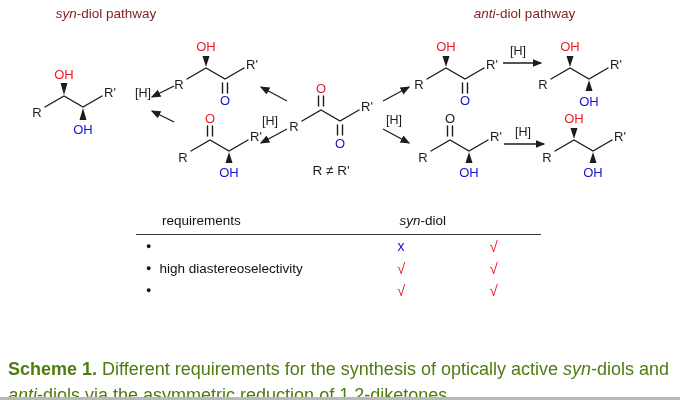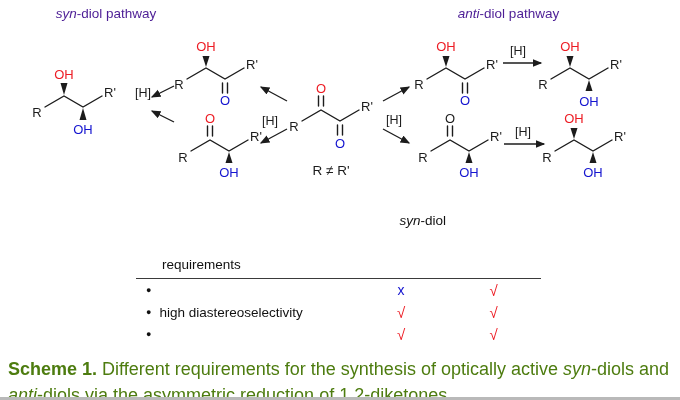--- a/index.html
+++ b/index.html
@@ -1,52 +1,52 @@
 <!DOCTYPE html>
 <html style="--red: #ed1c24; --blue: #1414cf; --ink: #1c1c1c;"><head>
 <meta charset="utf-8">
 <style>
   html,body{margin:0;padding:0;background:#fff;}
   body{
     width:680px;height:400px;position:relative;overflow:hidden;
     font-family:"Liberation Sans",sans-serif;color:var(--ink,#1c1c1c);
   }
-  .pathway-title{position:absolute;top:6px;font-size:13.5px;text-align:center;color:#4c1d95;}
+  .pathway-title{position:absolute;top:6px;font-size:13.5px;text-align:center;color:#7f1d1d;}
   .pathway-title i{font-style:italic;}
   .scheme-svg{position:absolute;left:0;top:0;}
   .scheme-svg text{font-family:"Liberation Sans",sans-serif;font-size:13px;fill:#1c1c1c;}
   .scheme-svg text.t-red{fill:var(--red,#ed1c24);}
   .scheme-svg text.t-blue{fill:var(--blue,#1414cf);}
   .scheme-svg text.t-hyd{font-size:12.5px;}
   .scheme-svg text.t-neq{font-size:13.5px;}
   .bond{stroke:#1c1c1c;stroke-width:1.4;fill:none;stroke-linecap:round;}
   .wedge{fill:#1c1c1c;stroke:none;}
   .arrow{stroke:#1c1c1c;stroke-width:1.3;fill:none;marker-end:url(#ah);}
   .tbl{position:absolute;left:136px;top:213px;width:405px;font-size:13.5px;color:#111;}
   .tbl-header{display:grid;grid-template-columns:220px 90px 95px;padding-bottom:6px;border-bottom:1.4px solid #3a3a3a;}
-  .th-req{padding-left:26px;margin-top:44px;}
+  .th-req{padding-left:26px;}
   .th-c{text-align:right;}
   .th-c i{font-style:italic;}
   .tbl-row{display:grid;grid-template-columns:220px 90px 95px;align-items:center;height:22px;}
   .tbl-row:first-of-type{margin-top:6px;}
   .row-label{padding-left:10px;display:flex;gap:8px;align-items:center;}
   .bullet{font-size:9px;line-height:1;}
   .mark{text-align:center;font-size:15px;}
   .mark-red{color:var(--red,#ed1c24);}
   .mark-blue{color:var(--blue,#1414cf);font-size:14px;}
   .caption{position:absolute;left:8px;top:356px;width:666px;margin:0;font-size:18px;line-height:1.45;color:#4d7c0f;}
   .caption b{font-weight:bold;}
   .caption i{font-style:italic;}
   .page-edge{position:absolute;left:0;bottom:0;width:680px;height:3px;background:#b9b9b9;}
 </style>
 </head>
 <body>
 
 <div class="pathway-title" style="left:36px;width:140px"><i>syn</i><span>-diol pathway</span></div>
-<div class="pathway-title" style="left:436px;width:145px"><i>anti</i><span>-diol pathway</span></div>
+<div class="pathway-title" style="left:452px;width:145px"><i>anti</i><span>-diol pathway</span></div>
 
 <svg class="scheme-svg" width="680" height="210" viewBox="0 0 680 210">
   <defs>
     <marker id="ah" markerWidth="9" markerHeight="8" refX="6.5" refY="3" orient="auto">
       <path d="M0,0 L7.5,3 L0,6 z" fill="#1c1c1c"></path>
     </marker>
   </defs>
 
   <g>
     <path class="bond" d="M302,121 L321,110 L340,121 L359,110 M318.5,96 L318.5,106 M323.5,96 L323.5,106 M337.5,125 L337.5,135 M342.5,125 L342.5,135"></path>

